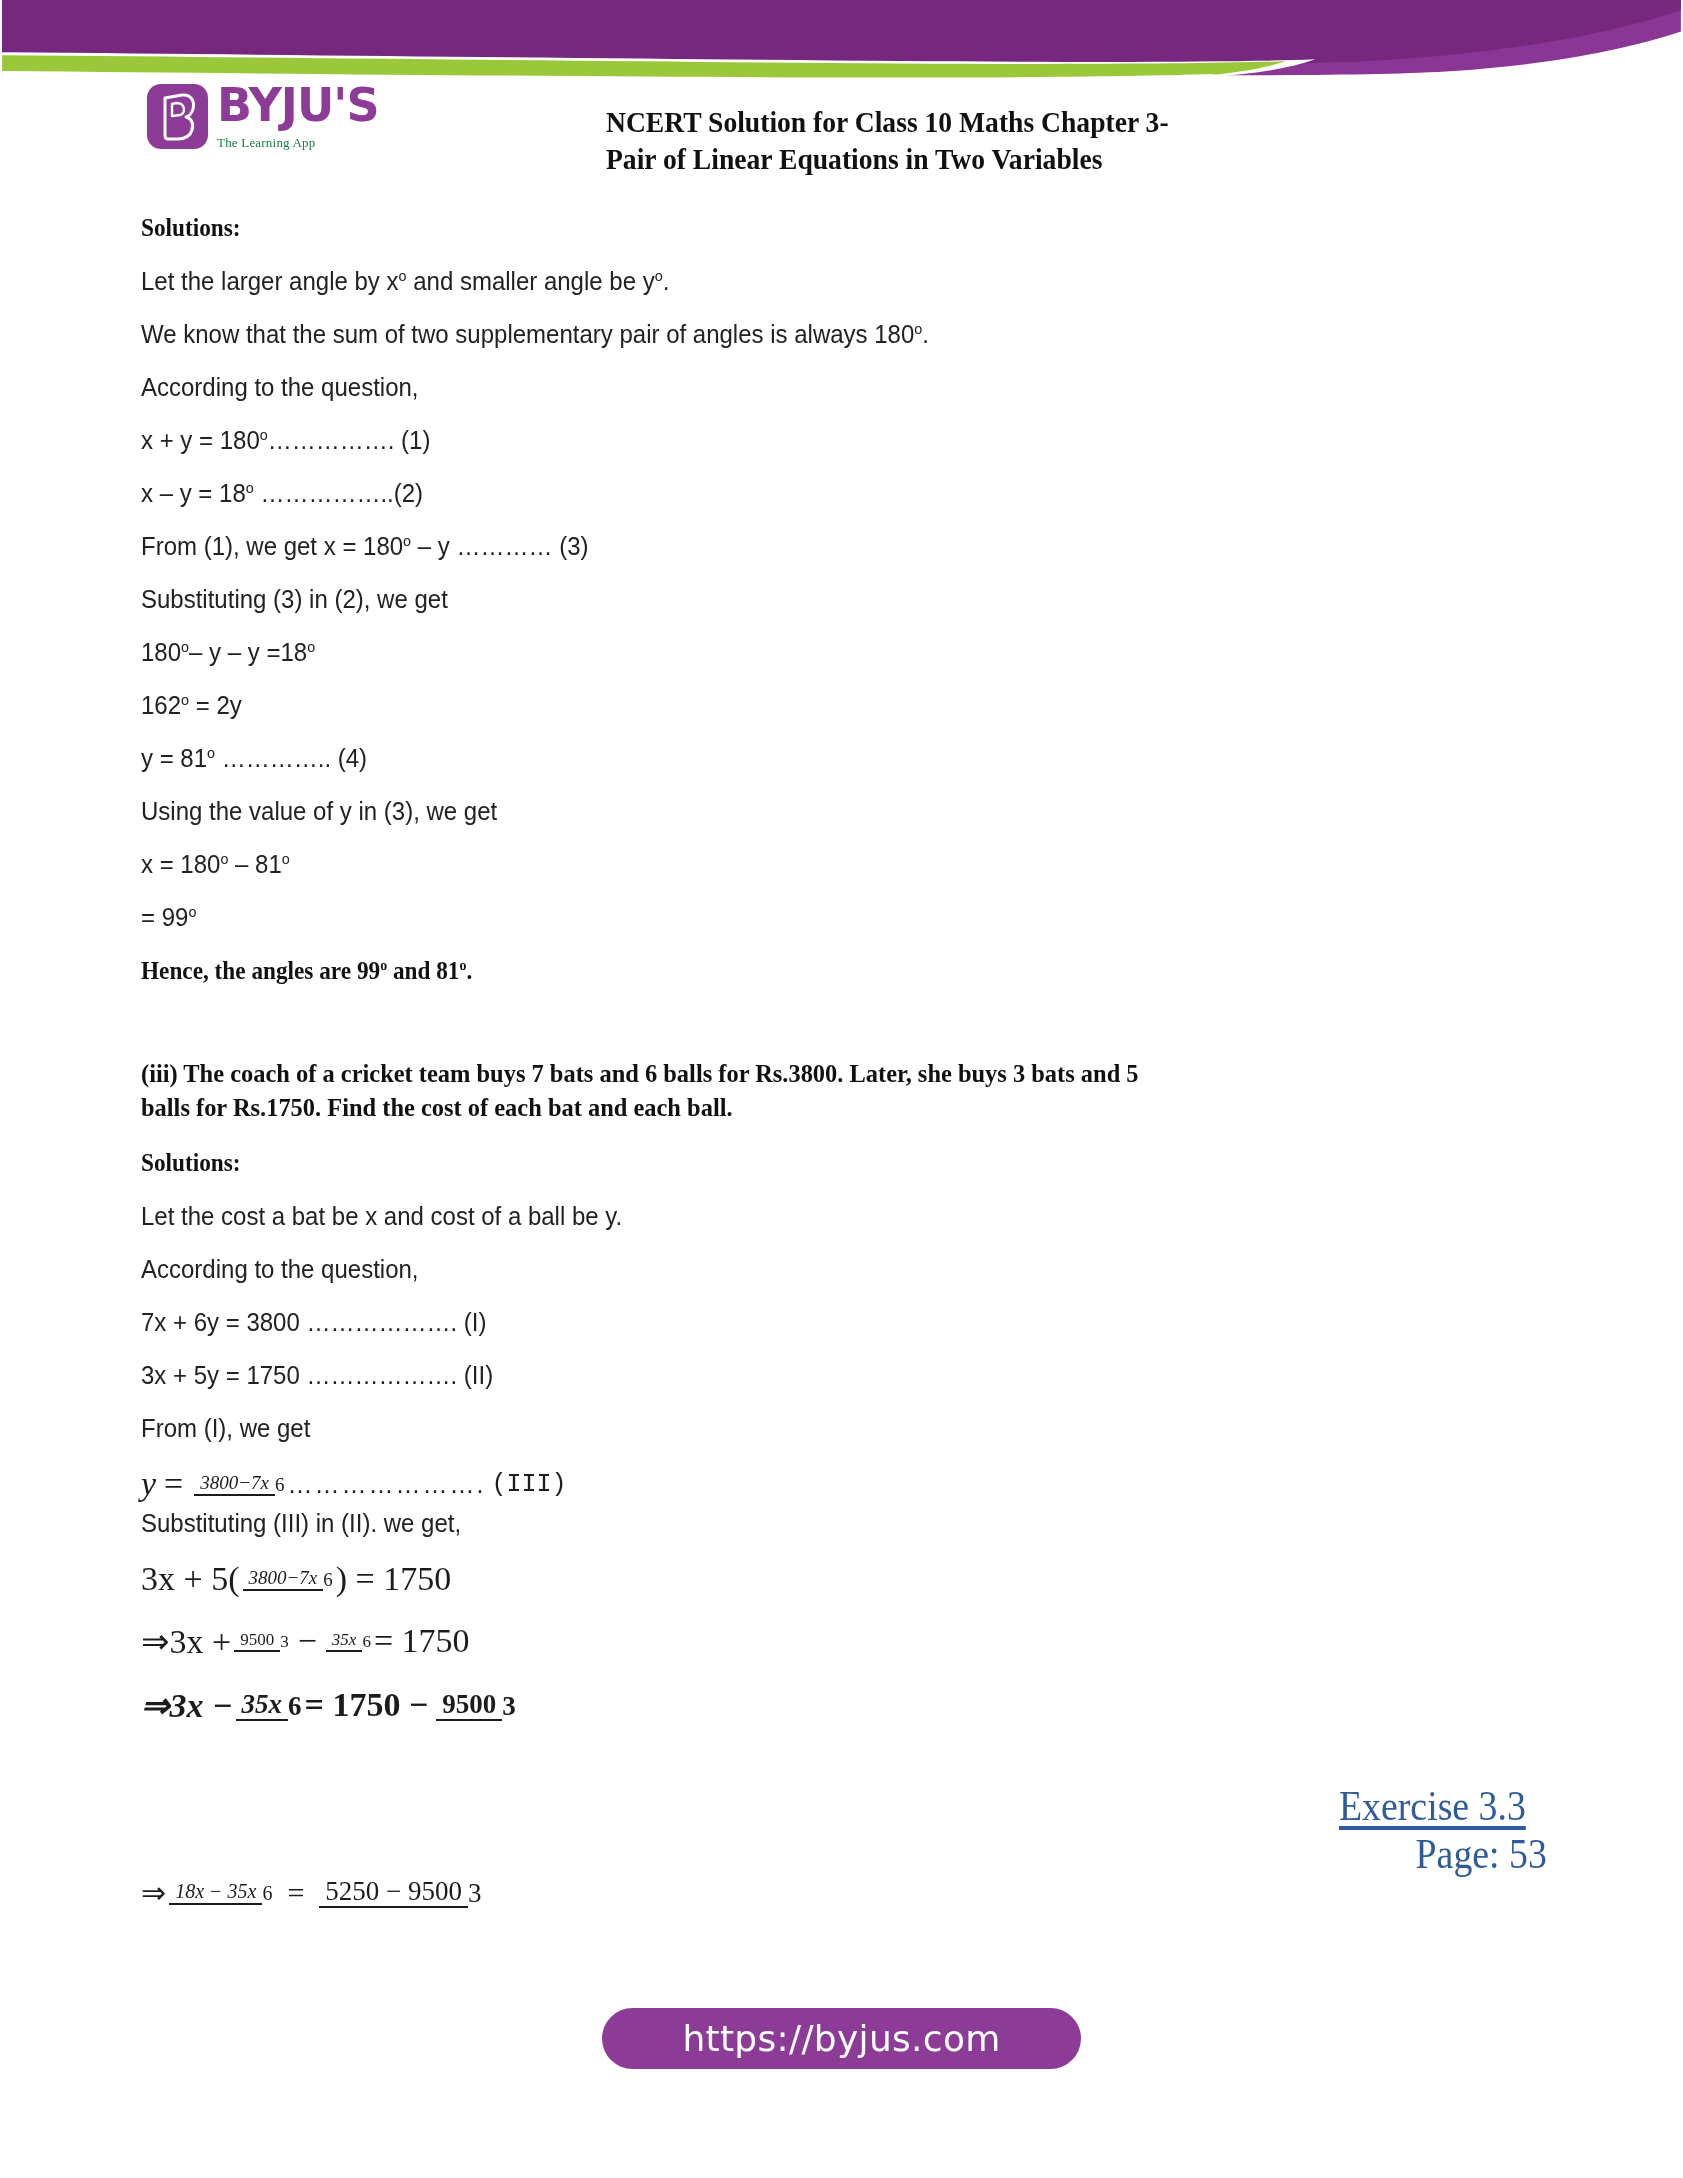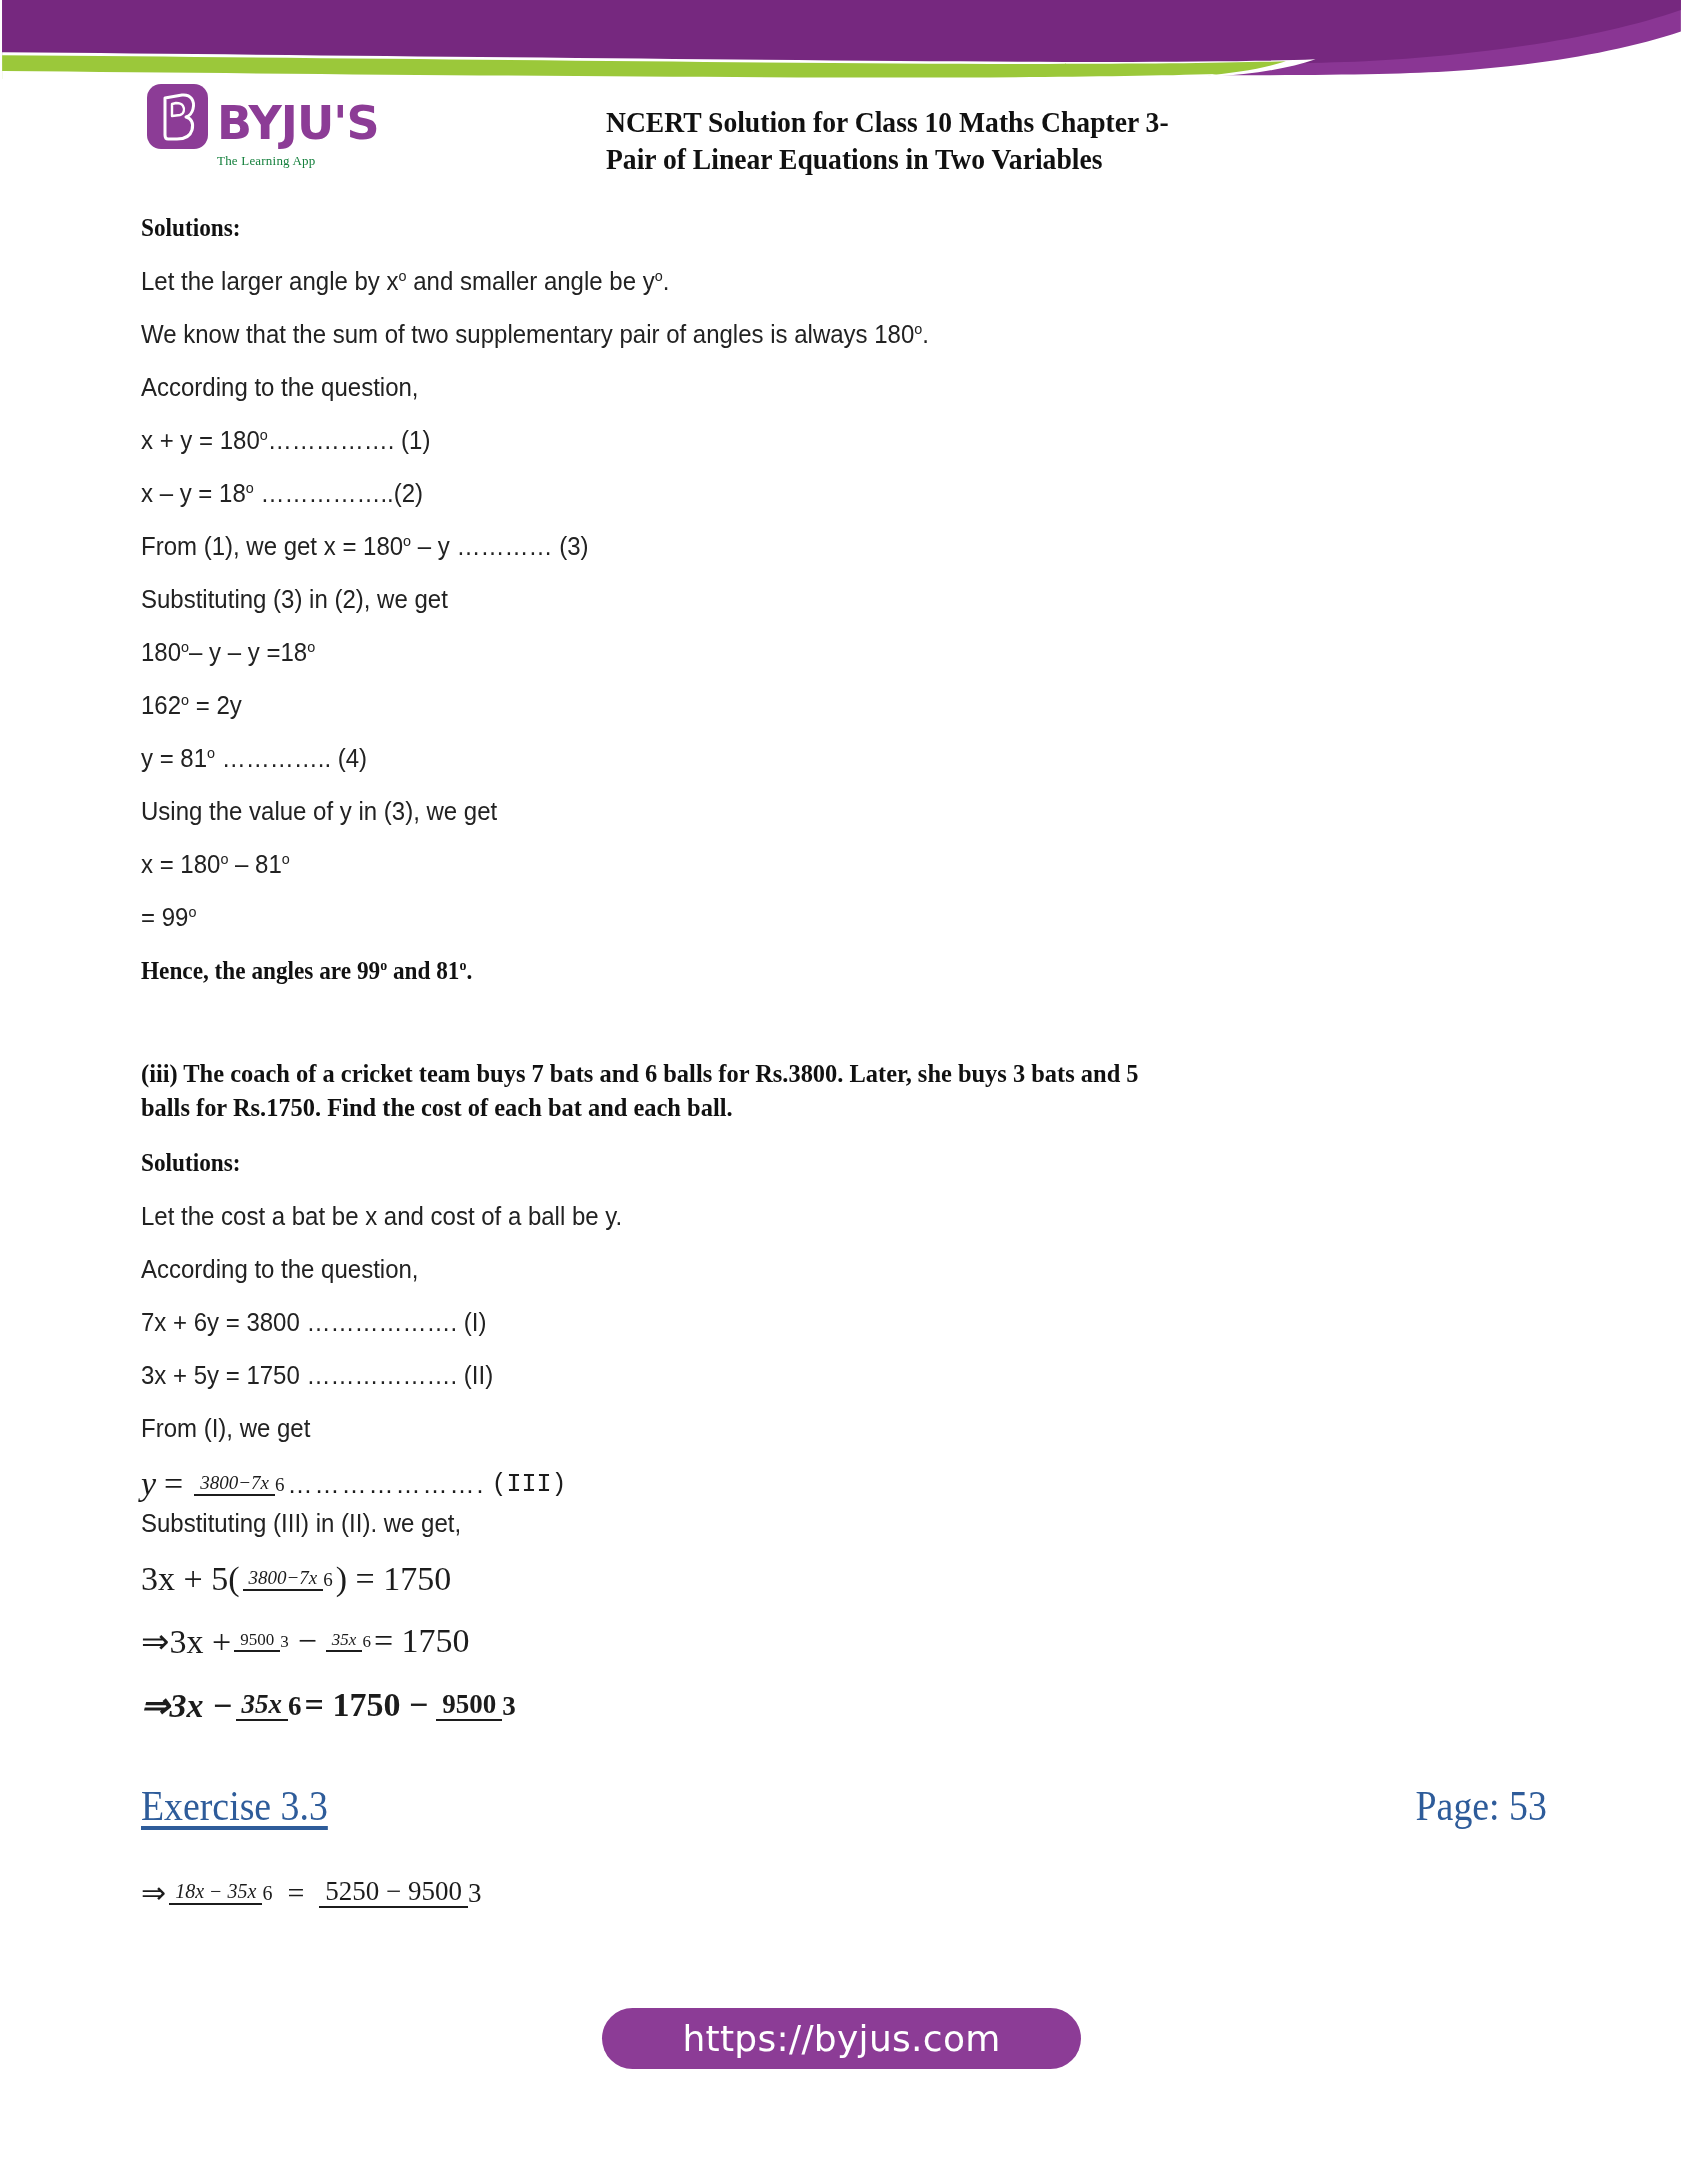--- a/index.html
+++ b/index.html
@@ -49,21 +49,20 @@
     top: 8px;
     width: 40px;
     height: 50px;
     color: #ffffff;
   }
   .logo-words {
     margin-left: 9px;
     display: flex;
     flex-direction: column;
     justify-content: center;
-    margin-top: 18px;
   }
   .logo-name {
     font-family: "DejaVu Sans", sans-serif;
     font-weight: bold;
     font-size: 46px;
     line-height: 46px;
     letter-spacing: -1px;
     color: #8C3C96;
     margin-top: 1px;
   }
@@ -181,20 +180,21 @@
 
   
   .exrow {
     position: absolute;
     left: 141px;
     top: 1782px;
     width: 1406px;
     display: flex;
     justify-content: space-between;
     align-items: flex-end;
+    flex-direction: column;
   }
   .ex-link {
     font-family: "Liberation Serif", serif;
     font-size: 42px;
     color: #2E5C9A;
     text-decoration: underline;
     text-underline-offset: 6px;
     transform: scaleX(0.9);
     transform-origin: left bottom;
   }

